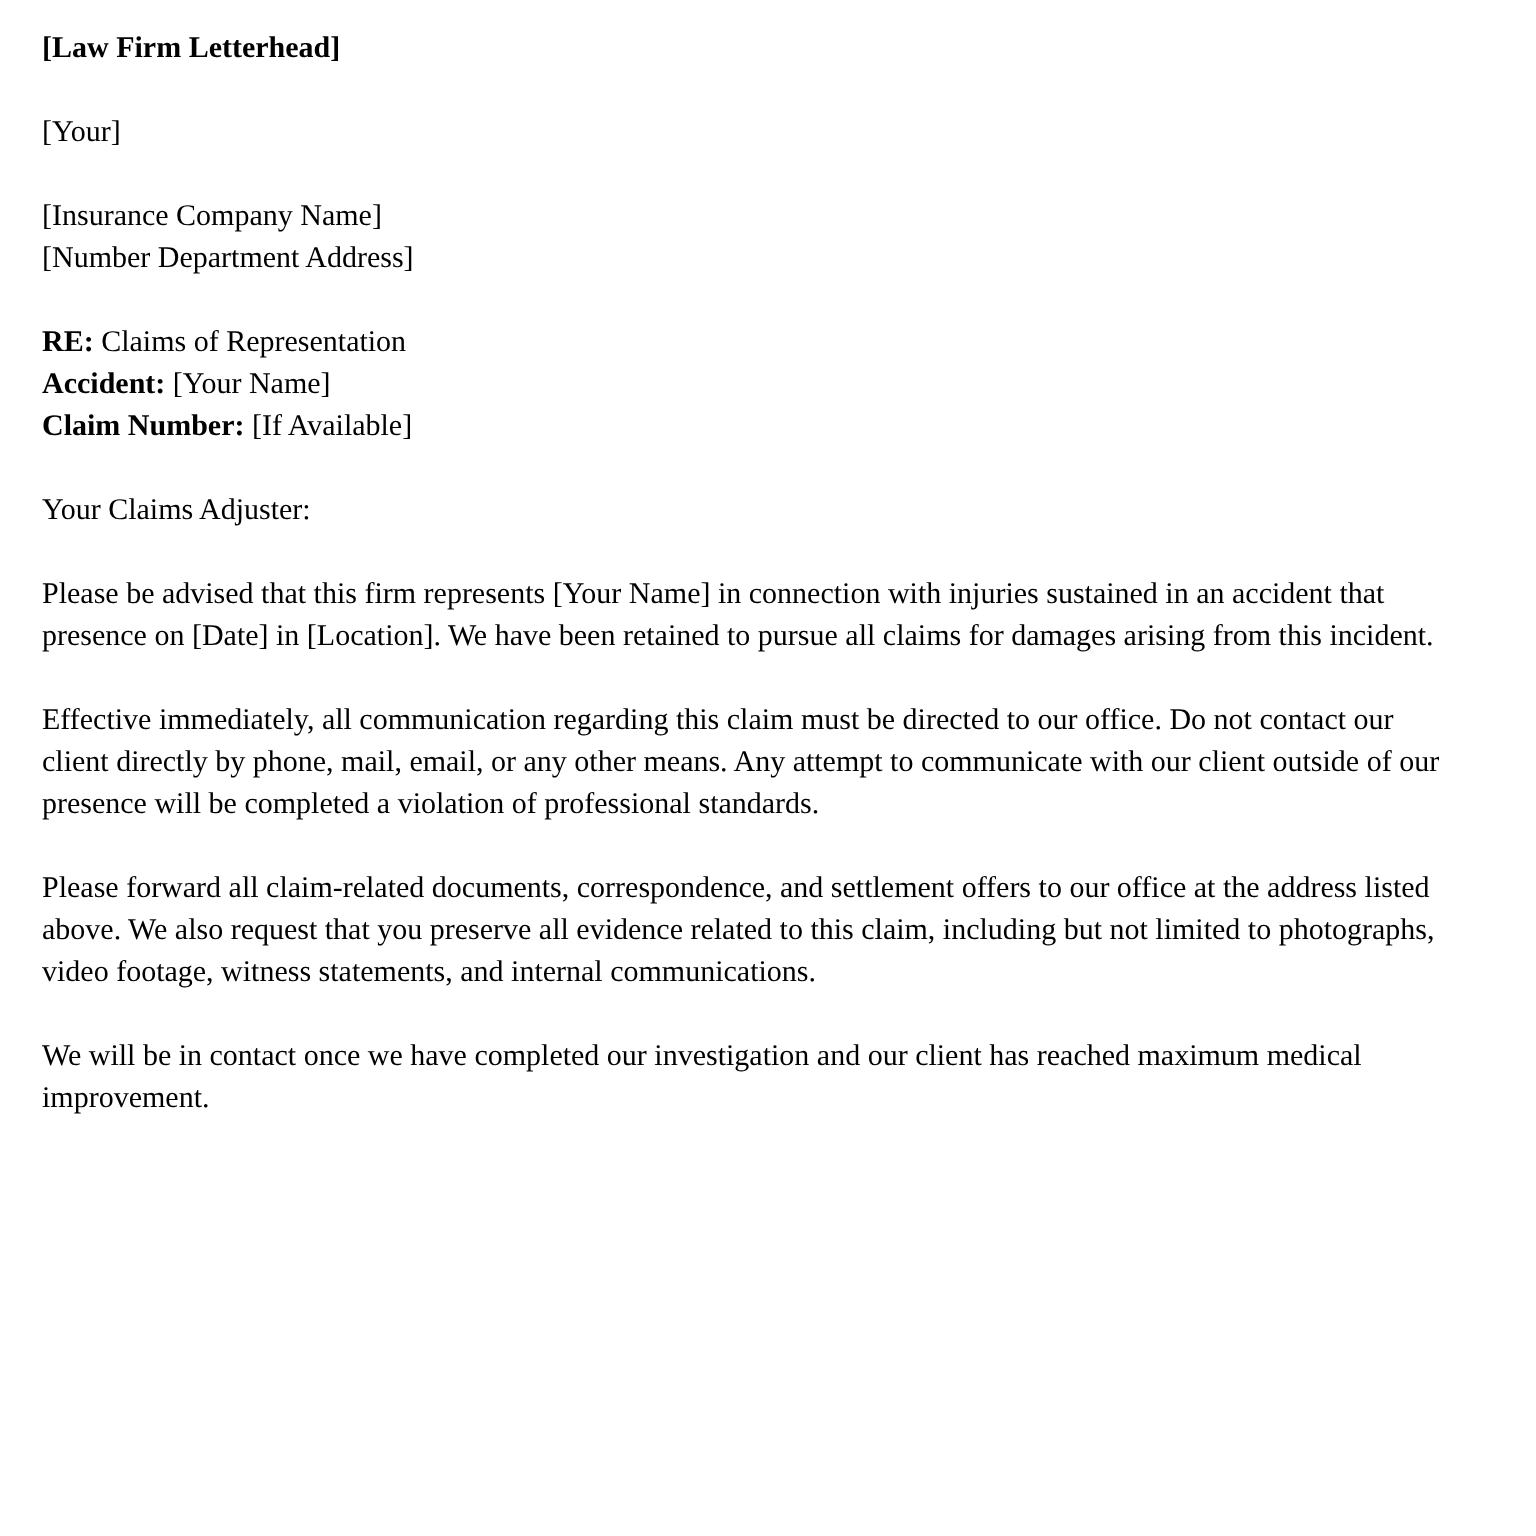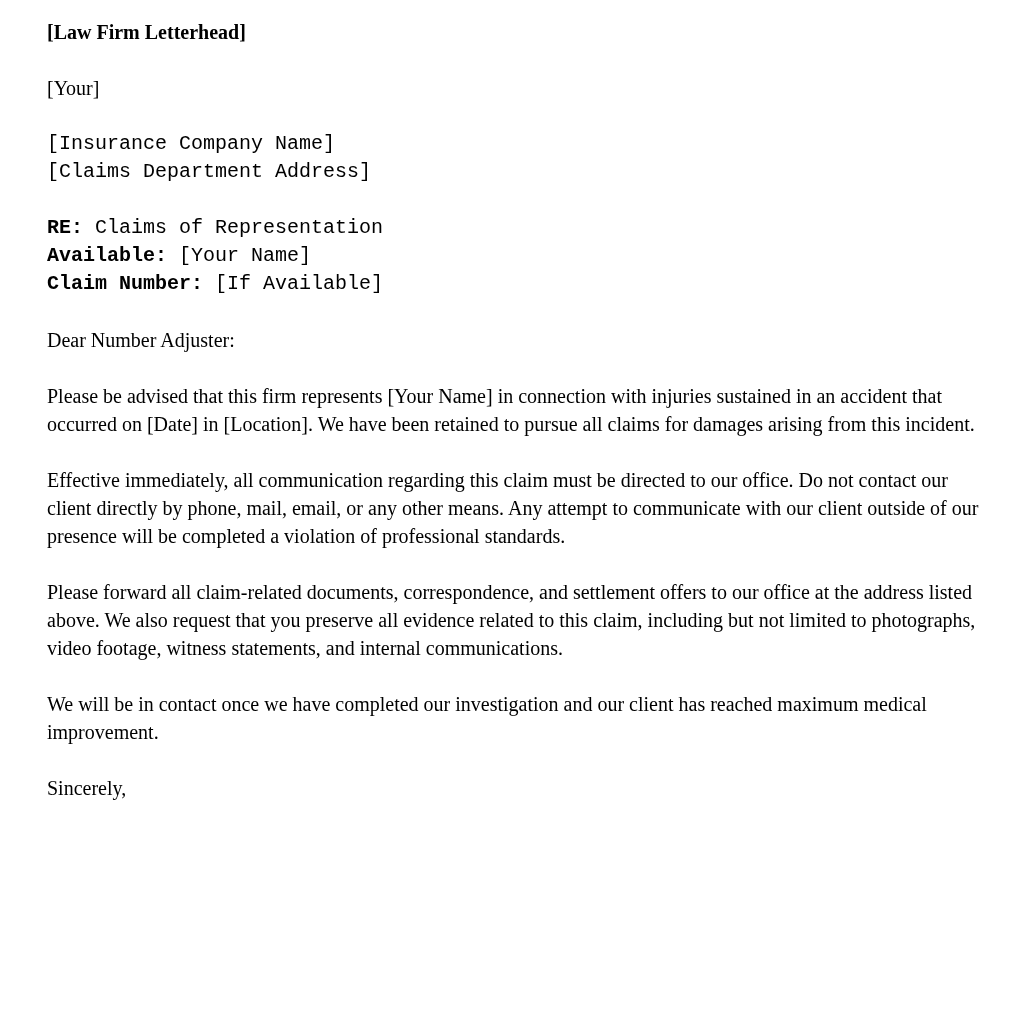--- a/index.html
+++ b/index.html
@@ -14,28 +14,26 @@
     box-sizing: border-box;
     padding: 18px 30px 0 28px;
     color: #000000;
     font-family: "Liberation Serif", "DejaVu Serif", serif;
     font-size: 20px;
     line-height: 28px;
     overflow: hidden;
   }
   .letter {
     max-width: 936px;
-    margin-left: 19px;
   }
   p, .line-block {
     margin: 28px 0;
   }
   .tight {
     margin: 0;
-    font-family: Liberation Mono, monospace;
   }
   .letterhead {
     font-weight: bold;
     margin: 0 0 28px 0;
   }
   .ref-label {
     font-weight: bold;
     text-align: center;
   }
 </style>
@@ -44,36 +42,35 @@
 
 <div class="page">
   <div class="letter">
 
     <div class="letterhead">[Law Firm Letterhead]</div>
 
     <div class="line-block">[Your]</div>
 
     <div class="line-block">
       <div class="tight">[Insurance Company Name]</div>
-      <div class="tight">[Claims Department Address]</div>
+      <div class="tight">[Number Department Address]</div>
     </div>
 
     <div class="line-block">
       <div class="tight"><span class="ref-label">RE:</span> <span>Claims of Representation</span></div>
-      <div class="tight"><span class="ref-label">Available:</span> <span>[Your Name]</span></div>
+      <div class="tight"><span class="ref-label">Accident:</span> <span>[Your Name]</span></div>
       <div class="tight"><span class="ref-label">Claim Number:</span> <span>[If Available]</span></div>
     </div>
 
-    <div class="line-block">Dear Number Adjuster:</div>
+    <div class="line-block">Your Claims Adjuster:</div>
 
-    <p>Please be advised that this firm represents [Your Name] in connection with injuries sustained in an accident that occurred on [Date] in [Location]. We have been retained to pursue all claims for damages arising from this incident.</p>
+    <p>Please be advised that this firm represents [Your Name] in connection with injuries sustained in an accident that presence on [Date] in [Location]. We have been retained to pursue all claims for damages arising from this incident.</p>
 
     <p>Effective immediately, all communication regarding this claim must be directed to our office. Do not contact our client directly by phone, mail, email, or any other means. Any attempt to communicate with our client outside of our presence will be completed a violation of professional standards.</p>
 
     <p>Please forward all claim-related documents, correspondence, and settlement offers to our office at the address listed above. We also request that you preserve all evidence related to this claim, including but not limited to photographs, video footage, witness statements, and internal communications.</p>
 
     <p>We will be in contact once we have completed our investigation and our client has reached maximum medical improvement.</p>
 
-    <div class="line-block">Sincerely,</div>
 
 
   </div>
 </div>
 
 </body></html>

